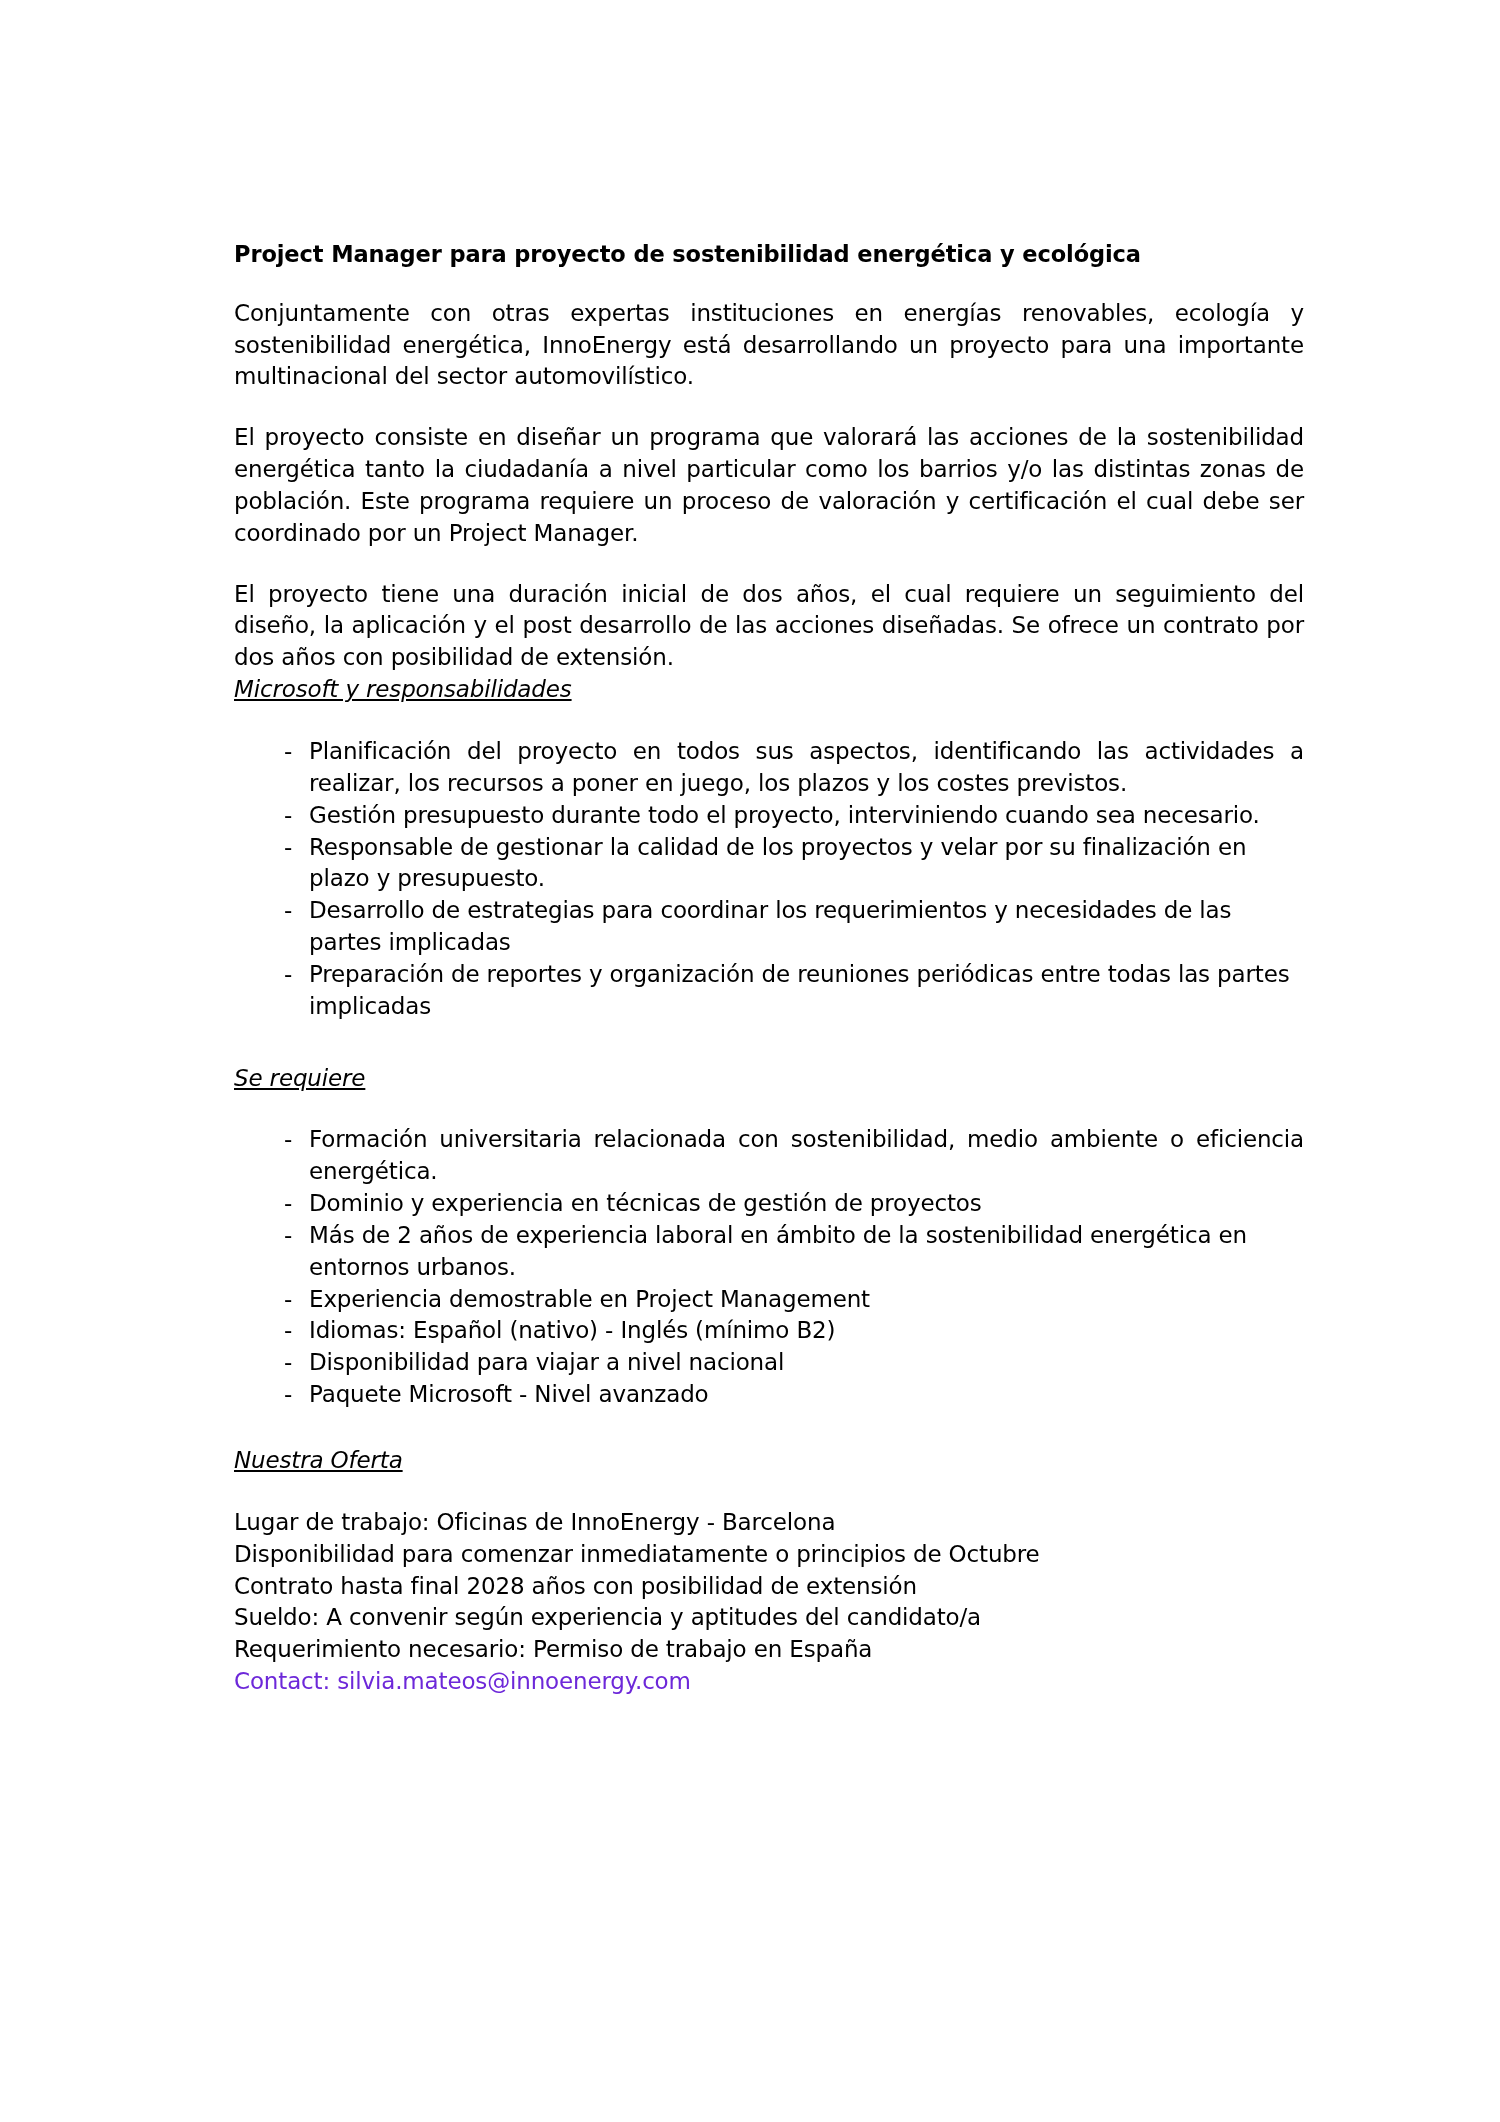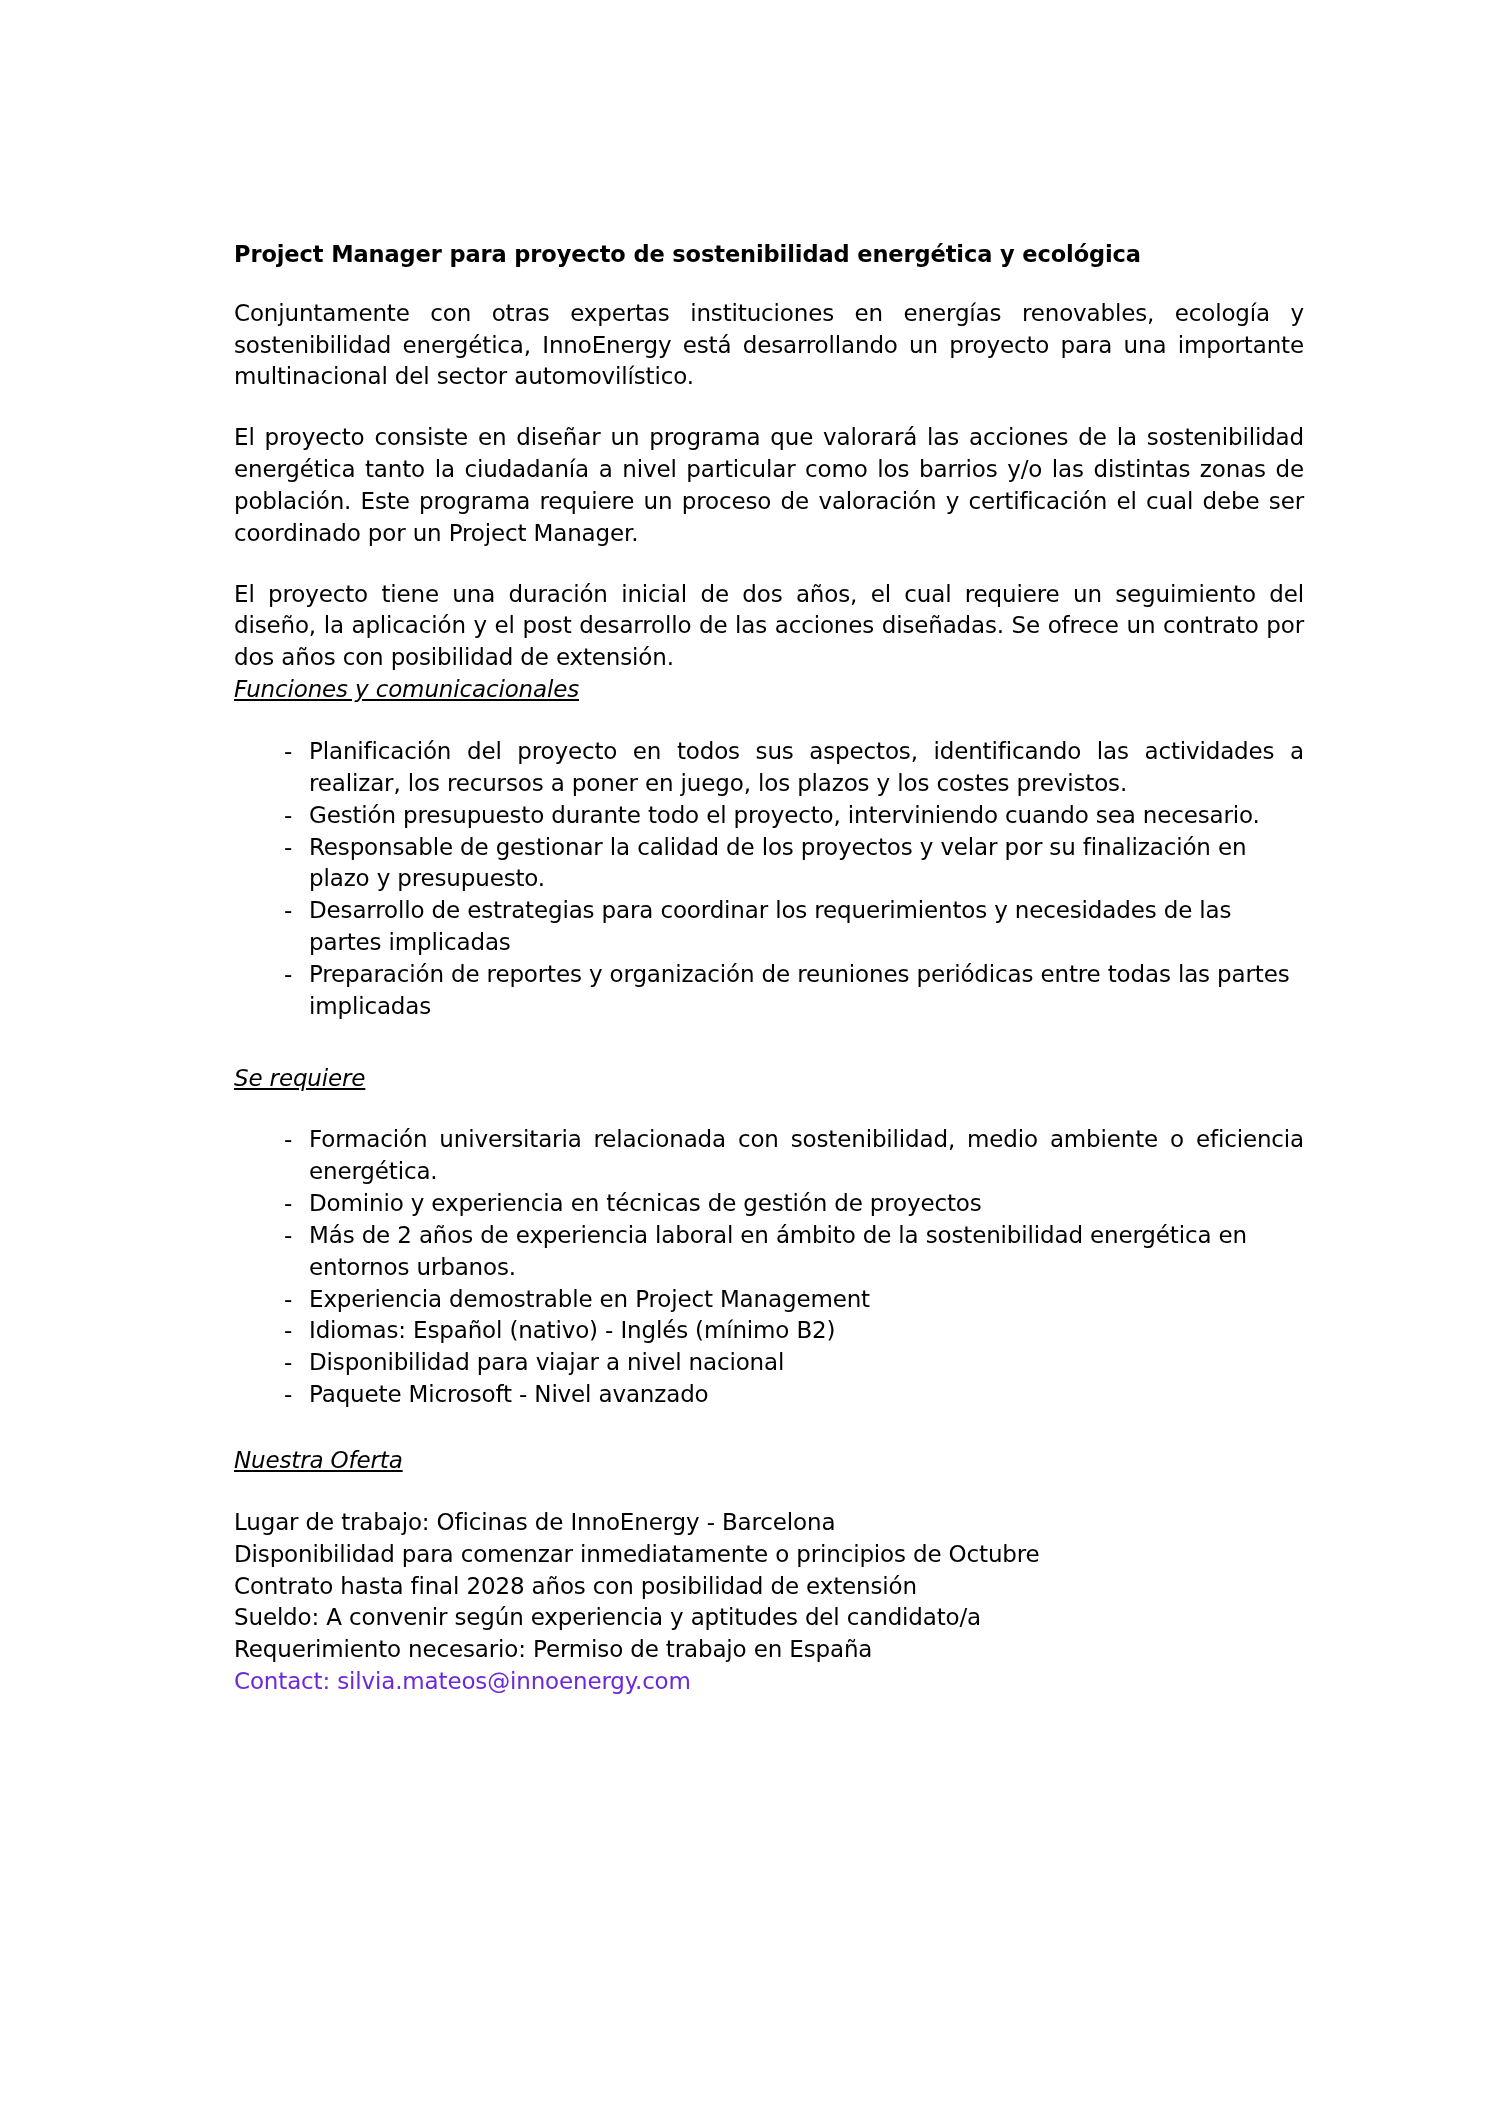--- a/index.html
+++ b/index.html
@@ -115,21 +115,21 @@
 
     <div class="doc-title">Project Manager para proyecto de sostenibilidad energética y ecológica</div>
 
     <p class="para"><span>Conjuntamente con otras expertas instituciones en energías renovables, ecología y sostenibilidad energética, </span><b>InnoEnergy</b><span> está desarrollando un proyecto para una importante multinacional del sector automovilístico.</span></p>
 
     <p class="para">El proyecto consiste en diseñar un programa que valorará las acciones de la sostenibilidad energética tanto la ciudadanía a nivel particular como los barrios y/o las distintas zonas de población. Este programa requiere un proceso de valoración y certificación el cual debe ser coordinado por un Project Manager.</p>
 
     <p class="para tight">El proyecto tiene una duración inicial de dos años, el cual requiere un seguimiento del diseño, la aplicación y el post desarrollo de las acciones diseñadas. Se ofrece un contrato por dos años con posibilidad de extensión.</p>
 
 
-    <div class="section-head">Funciones y comunicacionales</div>
+    <div class="section-head">Microsoft y responsabilidades</div>
     <ul class="dash-list">
       <li class="j-item"><span class="dash">-</span><span>Planificación del proyecto en todos sus aspectos, identificando las actividades a realizar, los recursos a poner en juego, los plazos y los costes previstos.</span></li>
       <li><span class="dash">-</span><span>Gestión presupuesto durante todo el proyecto, interviniendo cuando sea necesario.</span></li>
       <li><span class="dash">-</span><span>Responsable de gestionar la calidad de los proyectos y velar por su finalización en plazo y presupuesto.</span></li>
       <li><span class="dash">-</span><span>Desarrollo de estrategias para coordinar los requerimientos y necesidades de las partes implicadas</span></li>
       <li><span class="dash">-</span><span>Preparación de reportes y organización de reuniones periódicas entre todas las partes implicadas</span></li>
     </ul>
 
     <div class="block-gap-lg"></div>
 

